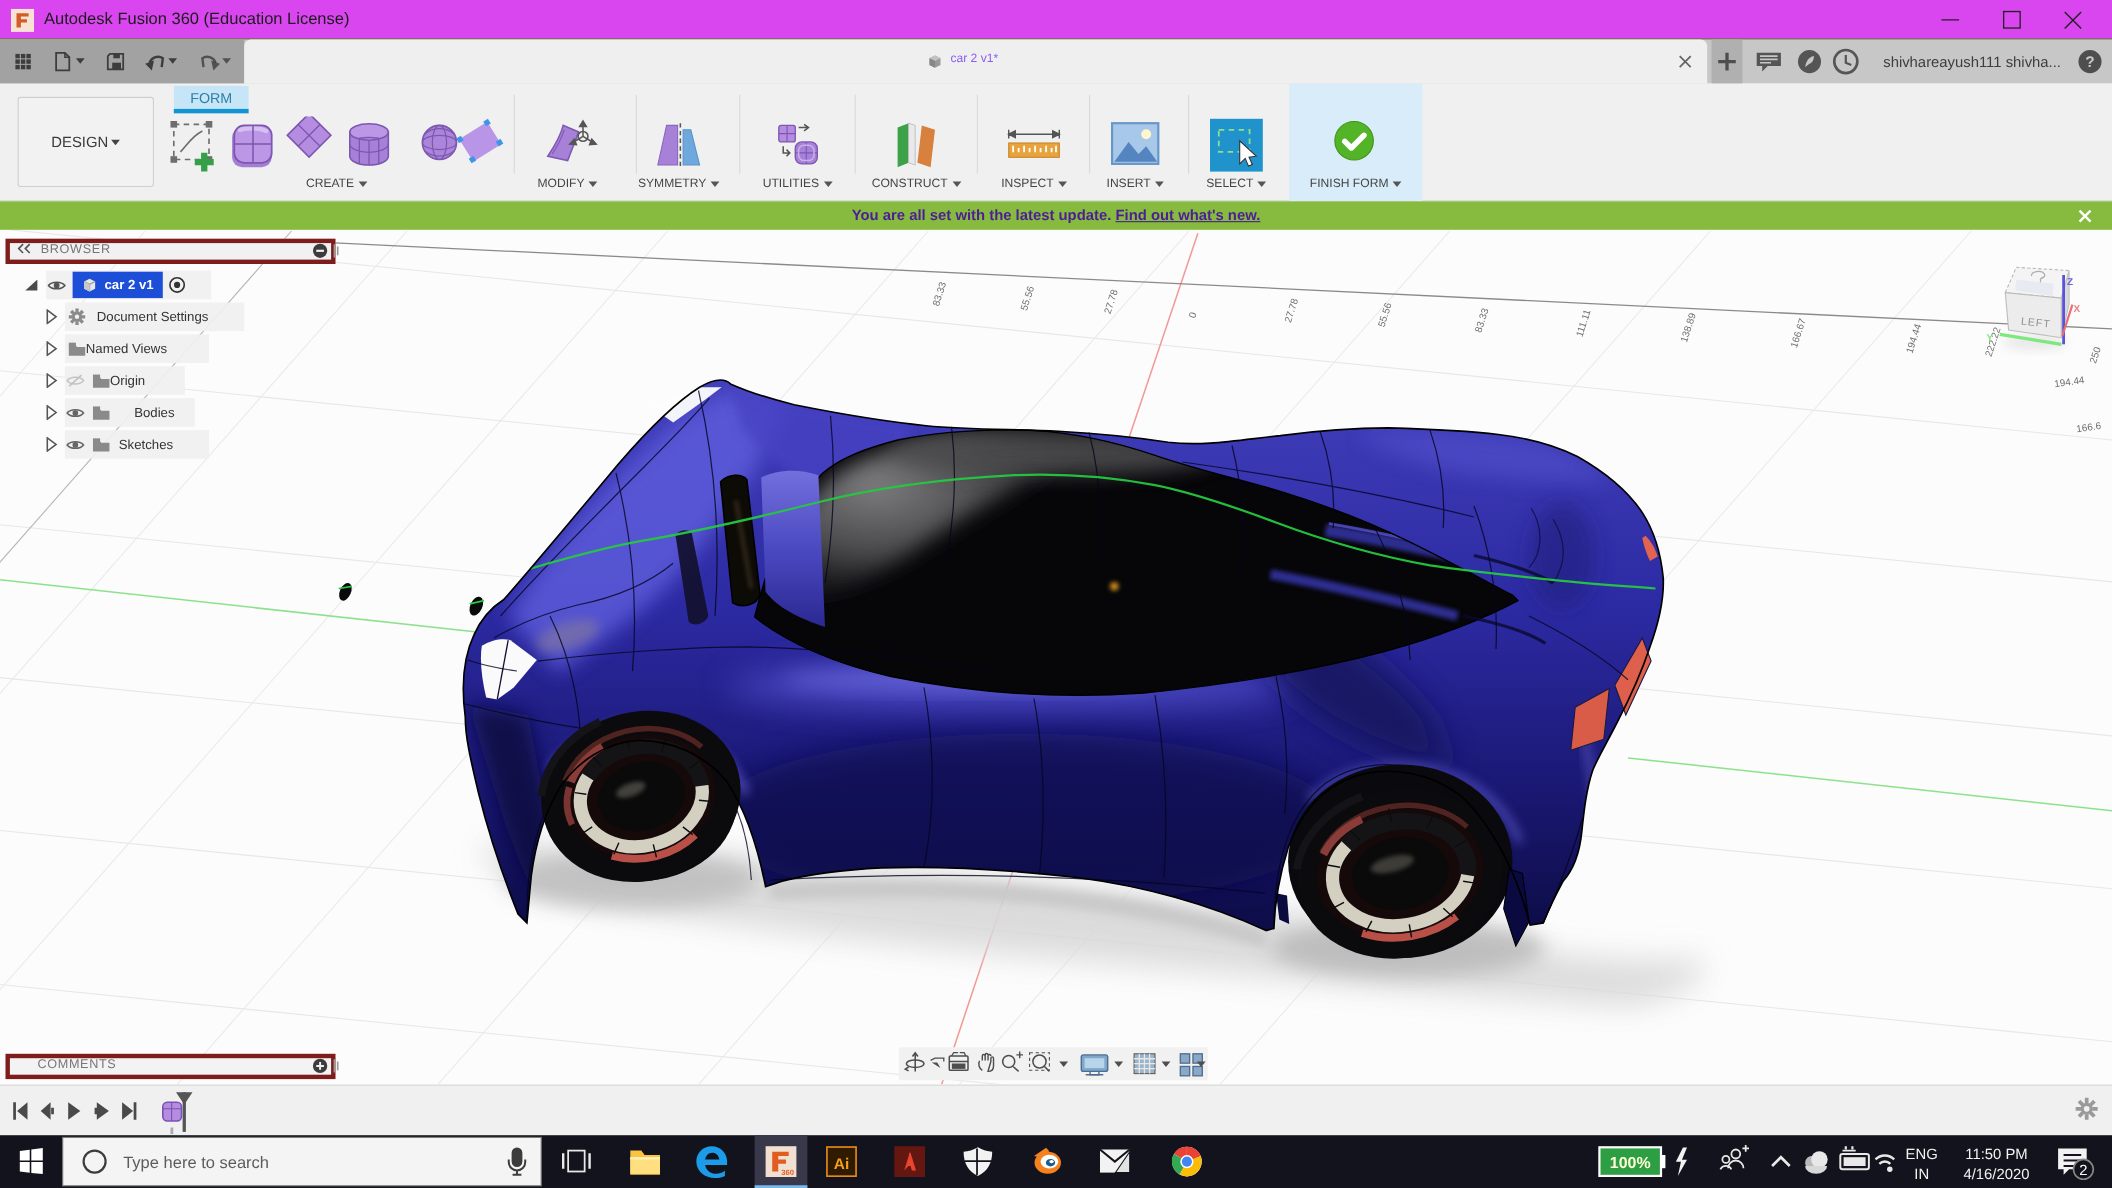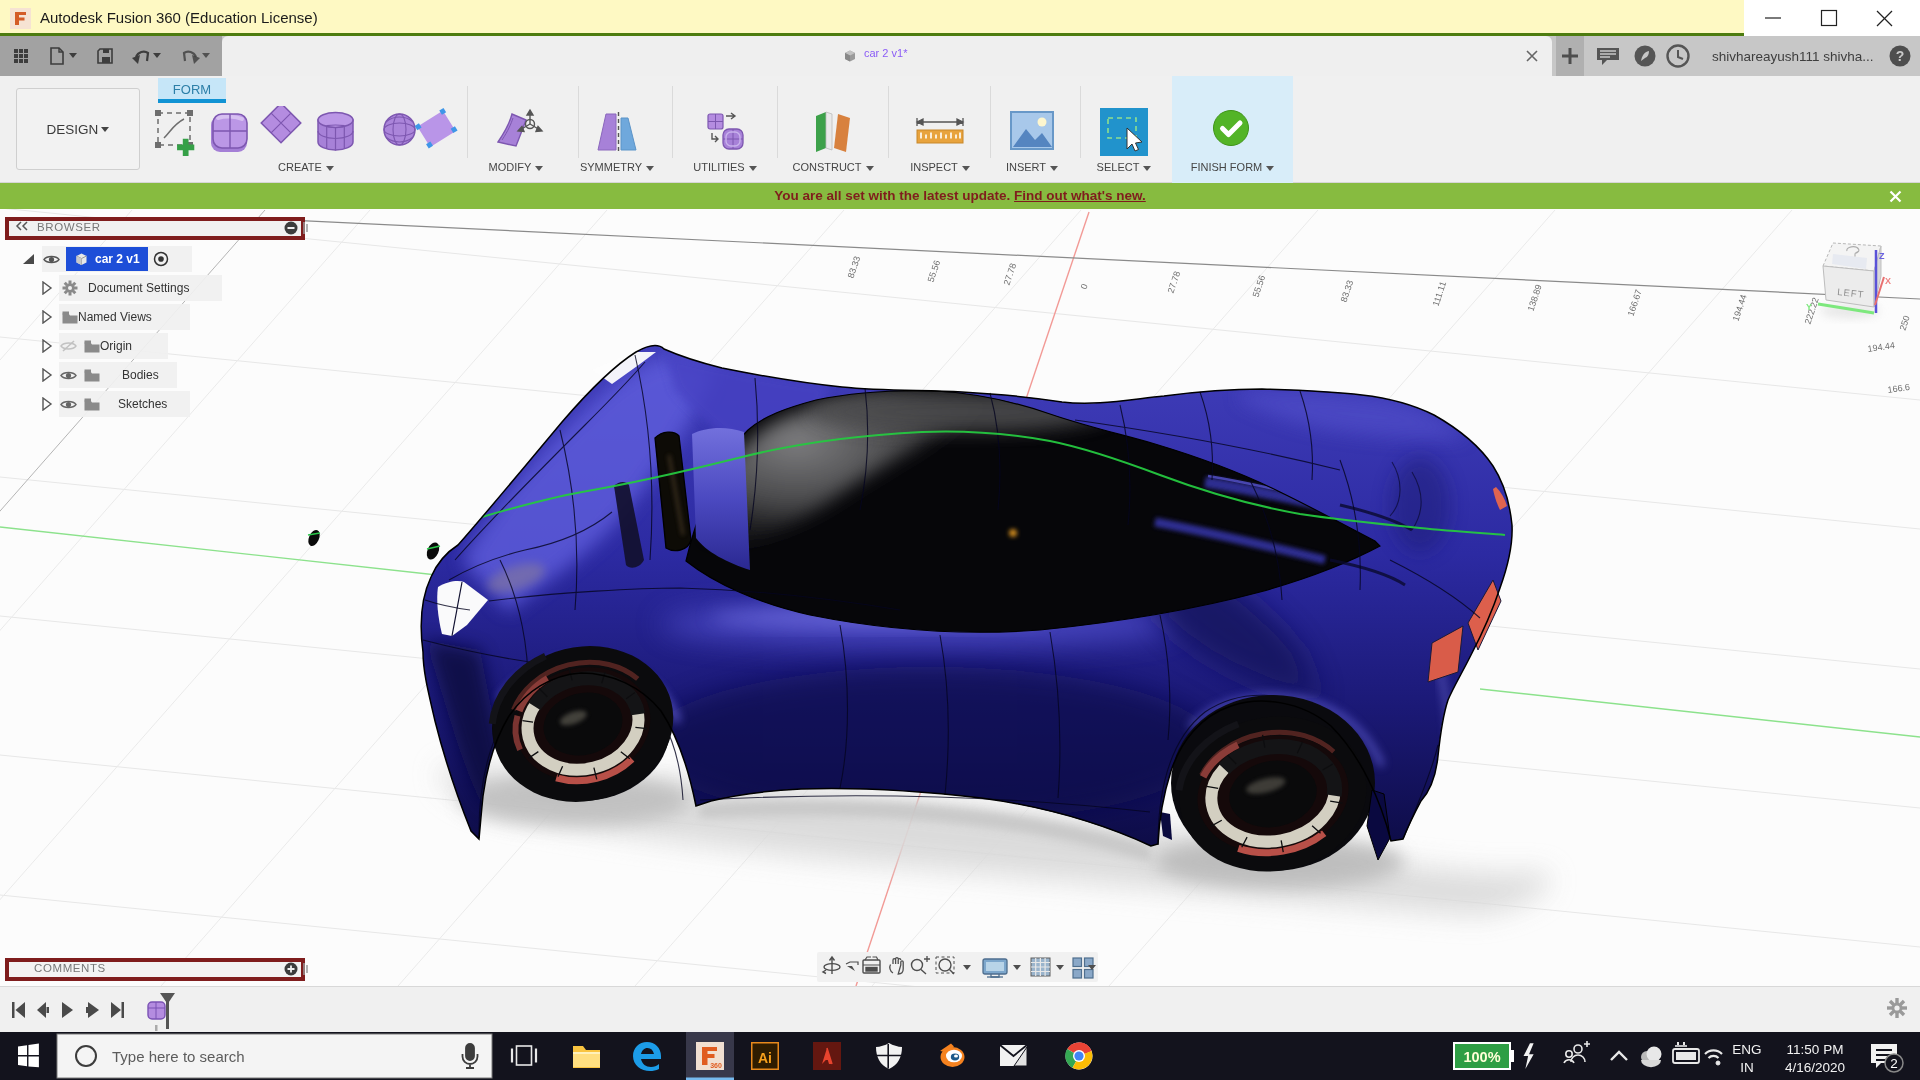--- a/index.html
+++ b/index.html
@@ -1,23 +1,23 @@
 <!DOCTYPE html>
 <html><head>
 <meta charset="utf-8">
 <style>
 *{margin:0;padding:0;box-sizing:border-box}
 html,body{width:1920px;height:1080px;overflow:hidden;font-family:"Liberation Sans",sans-serif;background:#fff}
 .abs{position:absolute}
-#titlebar{position:absolute;left:0;top:0;width:1744px;height:36px;background:#fef9c3;border-bottom:3px solid #4d7c0f}
+#titlebar{position:absolute;left:0;top:0;width:1920px;height:36px;background:#d946ef;border-bottom:1px solid #4d7c0f}
 #row2{position:absolute;left:0;top:36px;width:1920px;height:40px;background:#c7c7c7}
 #row2left{position:absolute;left:0;top:0;width:222px;height:40px;background:#a2a2a2}
 #tab1{position:absolute;left:222px;top:0;width:1330px;height:40px;background:#efefef;border-radius:6px 6px 0 0}
 #ribbon{position:absolute;left:0;top:76px;width:1920px;height:107px;background:#f0f0f0;border-bottom:1px solid #d6d6d6}
-#greenbar{position:absolute;left:0;top:183px;width:1920px;height:26px;background:#87bb40;color:#7f1d1d;font-size:13.5px;font-weight:bold;text-align:center;line-height:26px}
+#greenbar{position:absolute;left:0;top:183px;width:1920px;height:26px;background:#87bb40;color:#4c1d95;font-size:13.5px;font-weight:bold;text-align:center;line-height:26px}
 #viewport{position:absolute;left:0;top:209px;width:1920px;height:777px;background:#fcfcfc}
 #timeline{position:absolute;left:0;top:986px;width:1920px;height:46px;background:#f0f0f0;border-top:1px solid #d8d8d8}
 #taskbar{position:absolute;left:0;top:1032px;width:1920px;height:48px;background:#13131d}
 .glabel{position:absolute;top:85px;font-size:11px;color:#454545;text-align:center;white-space:nowrap}
 .gdiv{position:absolute;top:10px;height:72px;width:1px;background:#dadada}
 .caret{display:inline-block;width:0;height:0;border-left:4px solid transparent;border-right:4px solid transparent;border-top:5px solid #555;vertical-align:middle;margin-left:4px}
 .caretd{display:inline-block;width:0;height:0;border-left:4px solid transparent;border-right:4px solid transparent;border-top:5px solid #444;vertical-align:middle;margin-left:3px}
 .trow{position:absolute;height:26px;background:rgba(240,240,240,.92);display:flex;align-items:center;font-size:12px;color:#333}
 .panelbar{position:absolute;height:23px;background:#f1f1f1;border:4px solid #7f1d1d;font-size:11.5px;color:#777;display:flex;align-items:flex-start;letter-spacing:.6px}
 </style>
@@ -580,21 +580,21 @@
           <path d="M2 1 L10 7 L2 13 Z" fill="none" stroke="#555" stroke-width="1.4"></path>
         </svg>
       <svg width="17" height="11" style="margin-left:7px" viewBox="0 0 17 11">
           <path d="M1 5.5 C4 1.5 13 1.5 16 5.5 C13 9.5 4 9.5 1 5.5 Z" fill="none" stroke="#666" stroke-width="1.4"></path>
           <circle cx="8.5" cy="5.5" r="2.6" fill="#666"></circle>
         </svg>
       <svg width="16" height="13" style="margin-left:7px" viewBox="0 0 16 13">
           <path d="M0.5 2.5 h6 l1.5 2 H15.5 v8 H0.5 Z" fill="#8a8a8a"></path>
           <rect x="0.5" y="0.5" width="6.5" height="3" fill="#8a8a8a"></rect>
         </svg>
-      <span style="margin-left:18px">Sketches</span>
+      <span style="margin-left:8px">Sketches</span>
     </div>
   </div>
   <div id="bottomui">
     <div class="panelbar" style="left:5px;top:749px;width:300px;background:#f3f3f3">
       <span style="margin-left:25px">COMMENTS</span>
       <svg width="30" height="14" style="position:absolute;left:275px" viewBox="0 0 30 14">
           <circle cx="7" cy="7" r="6.5" fill="#3c3c3c"></circle>
           <path d="M3.5 7 h7 M7 3.5 v7" stroke="#f0f0f0" stroke-width="1.8"></path>
           <path d="M20 1 v12 M23 3 v8" stroke="#999" stroke-width="1.5"></path>
         </svg>

